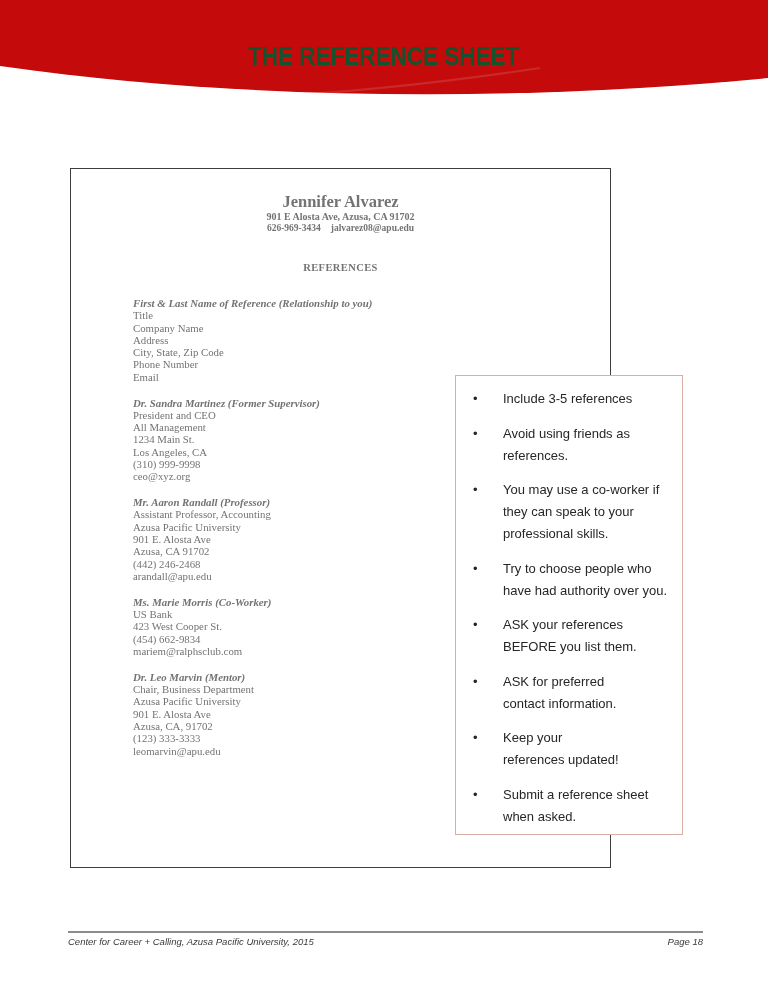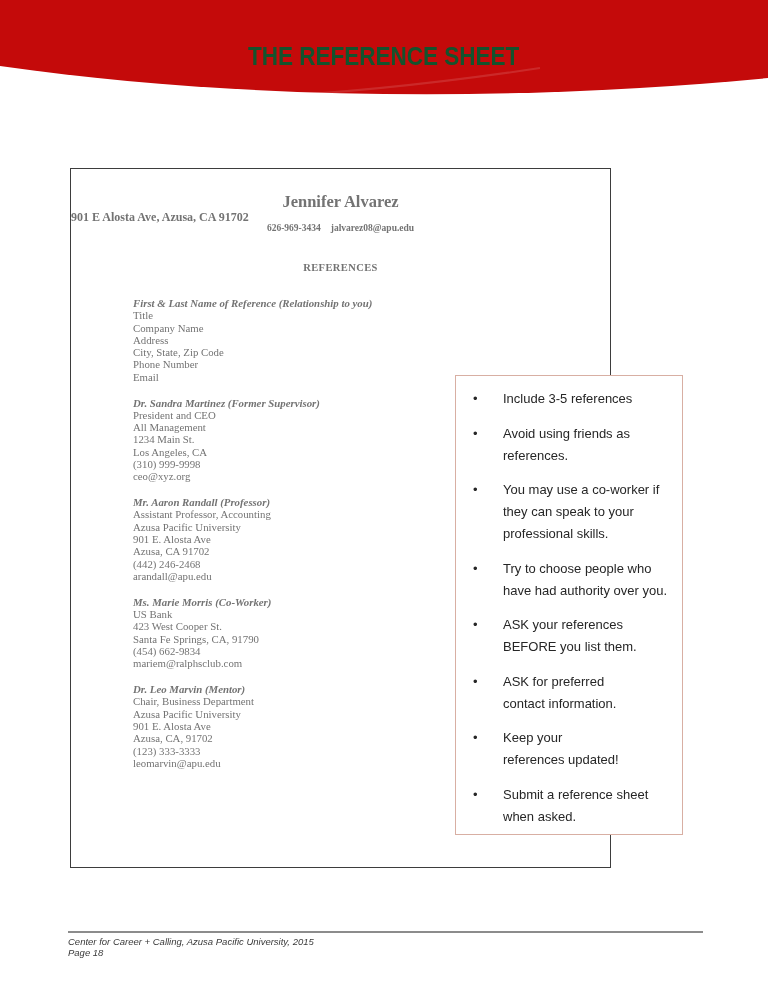--- a/index.html
+++ b/index.html
@@ -47,22 +47,23 @@
     color: #737373;
   }
   .doc-name {
     padding-top: 24px;
     text-align: center;
     font-weight: bold;
     font-size: 16.5px;
     line-height: 18px;
   }
   .doc-addr {
-    font-weight: bold;
-    font-size: 12px;
+    text-align: center;
+    font-weight: bold;
+    font-size: 10px;
     line-height: 12px;
   }
   .doc-contact {
     text-align: center;
     font-weight: bold;
     font-size: 9.5px;
     line-height: 11px;
   }
   .doc-contact .sep { display: inline-block; width: 10px; }
   .doc-section {
@@ -120,21 +121,20 @@
     position: absolute;
     left: 68px; top: 931px;
     width: 635px;
     border-top: 2px solid #8c8c8c;
     padding-top: 3px;
     display: flex;
     justify-content: space-between;
     font-style: italic;
     font-size: 9.5px;
     color: #3a3a3a;
-    flex-direction: column;
   }
 </style>
 </head>
 <body>
 
 <div class="page">
 
   <div class="banner">
     <svg viewBox="0 0 768 112" preserveAspectRatio="none">
       <path d="M0,0 H768 V78 C540,100 260,103 0,66 Z" fill="#c40a0a"></path>
@@ -177,21 +177,20 @@
           <div class="ref-line">Azusa Pacific University</div>
           <div class="ref-line">901 E. Alosta Ave</div>
           <div class="ref-line">Azusa, CA 91702</div>
           <div class="ref-line">(442) 246-2468</div>
           <div class="ref-line">arandall@apu.edu</div>
         </div>
         <div class="ref-block">
           <div class="ref-heading">Ms. Marie Morris (Co-Worker)</div>
           <div class="ref-line">US Bank</div>
           <div class="ref-line">423 West Cooper St.</div>
-          <div class="ref-line">Santa Fe Springs, CA, 91790</div>
           <div class="ref-line">(454) 662-9834</div>
           <div class="ref-line">mariem@ralphsclub.com</div>
         </div>
         <div class="ref-block">
           <div class="ref-heading">Dr. Leo Marvin (Mentor)</div>
           <div class="ref-line">Chair, Business Department</div>
           <div class="ref-line">Azusa Pacific University</div>
           <div class="ref-line">901 E. Alosta Ave</div>
           <div class="ref-line">Azusa, CA, 91702</div>
           <div class="ref-line">(123) 333-3333</div>

